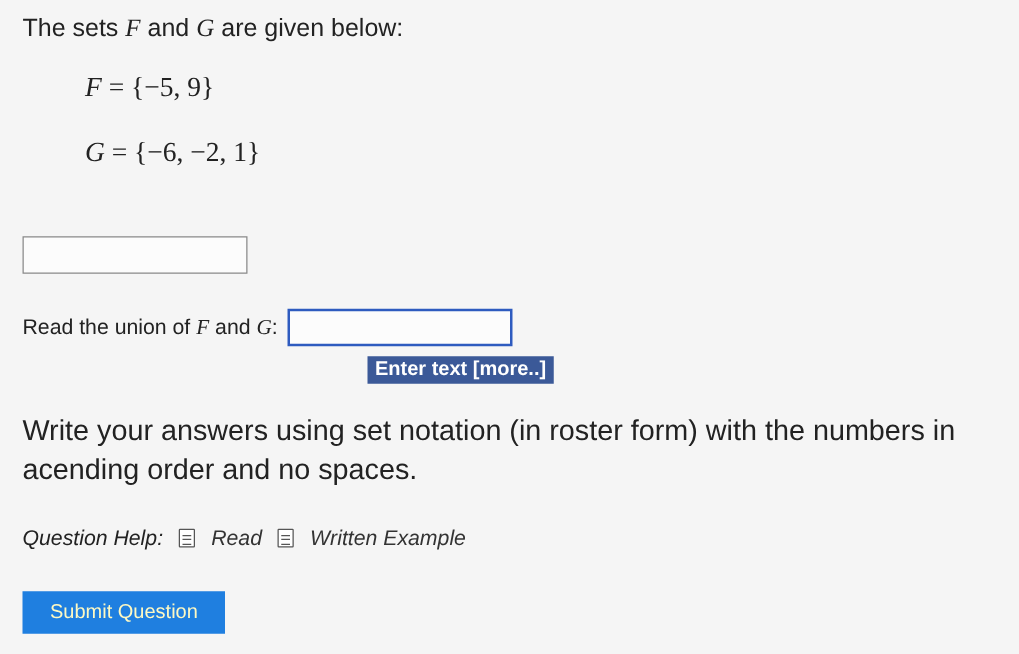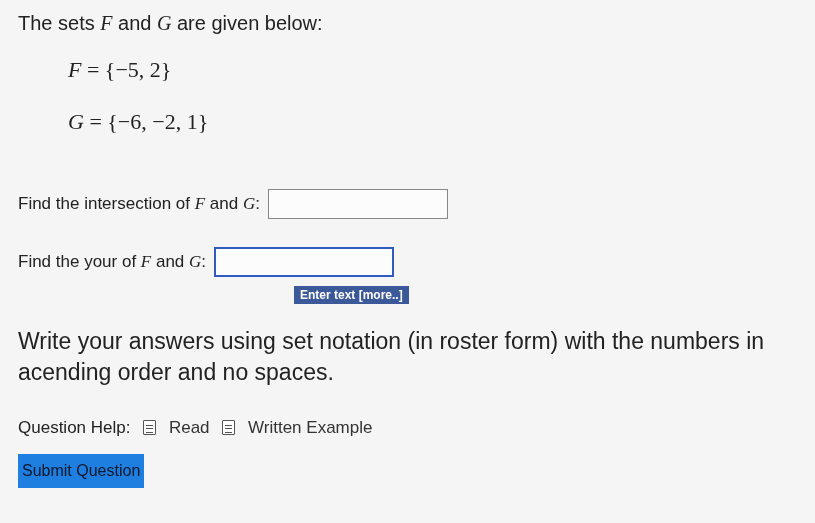--- a/index.html
+++ b/index.html
@@ -25,87 +25,84 @@
       padding: 2px 6px;
     }
     .answer-input.focused {
       border: 2px solid #2e5bbf;
       outline: none;
     }
     .group-union { margin-top: 28px; }
     .tooltip {
       background: #3b5998;
       color: #fff;
-      font-size: 12px;
+      font-size: 16px;
       padding: 2px 6px;
       margin-left: 276px;
       display: inline-block;
       font-weight: bold;
     }
     .instructions { font-size: 23px; margin-top: 22px; line-height: 1.35; }
-    .help-row { font-size: 17px; margin-top: 30px; }
+    .help-row { font-size: 17px; margin-top: 30px; font-style: italic; }
     .help-link { color: #333; text-decoration: none; margin-left: 6px; }
     .doc-icon {
       display: inline-block;
       width: 13px; height: 15px;
       border: 1px solid #555;
       border-radius: 1px;
       vertical-align: -2px;
       margin-right: 2px;
       margin-left: 8px;
       position: relative;
       background: #fff;
     }
     .doc-icon::before, .doc-icon::after {
       content: ""; position: absolute; left: 2px; right: 2px; height: 1px; background: #555;
     }
     .doc-icon::before { top: 4px; }
     .doc-icon::after { top: 8px; box-shadow: 0 -4px 0 #555; top: 11px;}
     .submit-btn {
       background: #1f7fe0;
-      color: #0f172a;
+      color: #fef9c3;
       border: none;
       font-size: 16px;
-      padding: 8px 4px;
-      margin-top: 16px;
+      padding: 8px 22px;
+      margin-top: 32px;
       cursor: pointer;
       position: relative;
     }
     .spacer-lg { height: 28px; }
   </style>
 </head>
 <body>
 
 
 
 <div class="intro">
   <span>The sets </span><span class="math-var">F</span><span> and </span><span class="math-var">G</span><span> are given below:</span>
 </div>
 
 <div class="math-block">
-  <span class="math-var">F</span><span> = {−5, 2}</span>
+  <span class="math-var">F</span><span> = {−5, 9}</span>
 </div>
 
 <div class="math-block">
   <span class="math-var">G</span><span> = {−6, −2, 1}</span>
 </div>
 
 <div class="spacer-lg"></div>
 
 <div class="prompt-row">
-  <span>
-    <span>Find the intersection of </span><span class="math-var">F</span><span> and </span><span class="math-var">G</span><span>:</span>
-  </span>
   <input type="text" class="answer-input" value="" style="">
 </div>
 
 <div class="group-union">
   <div class="prompt-row">
     <span>
-      <span>Find the your of </span><span class="math-var">F</span><span> and </span><span class="math-var">G</span><span>:</span>
+      <span>Read the union of </span><span class="math-var">F</span><span> and </span><span class="math-var">G</span><span>:</span>
     </span>
     <input type="text" class="answer-input focused" value="" style="">
   </div>
   <div class="tooltip">Enter text [more..]</div>
 </div>
 
 <div class="instructions">Write your answers using set notation (in roster form) with the numbers in acending order and no spaces.</div>
 
 <div class="help-row">
   <span>Question Help:</span>

